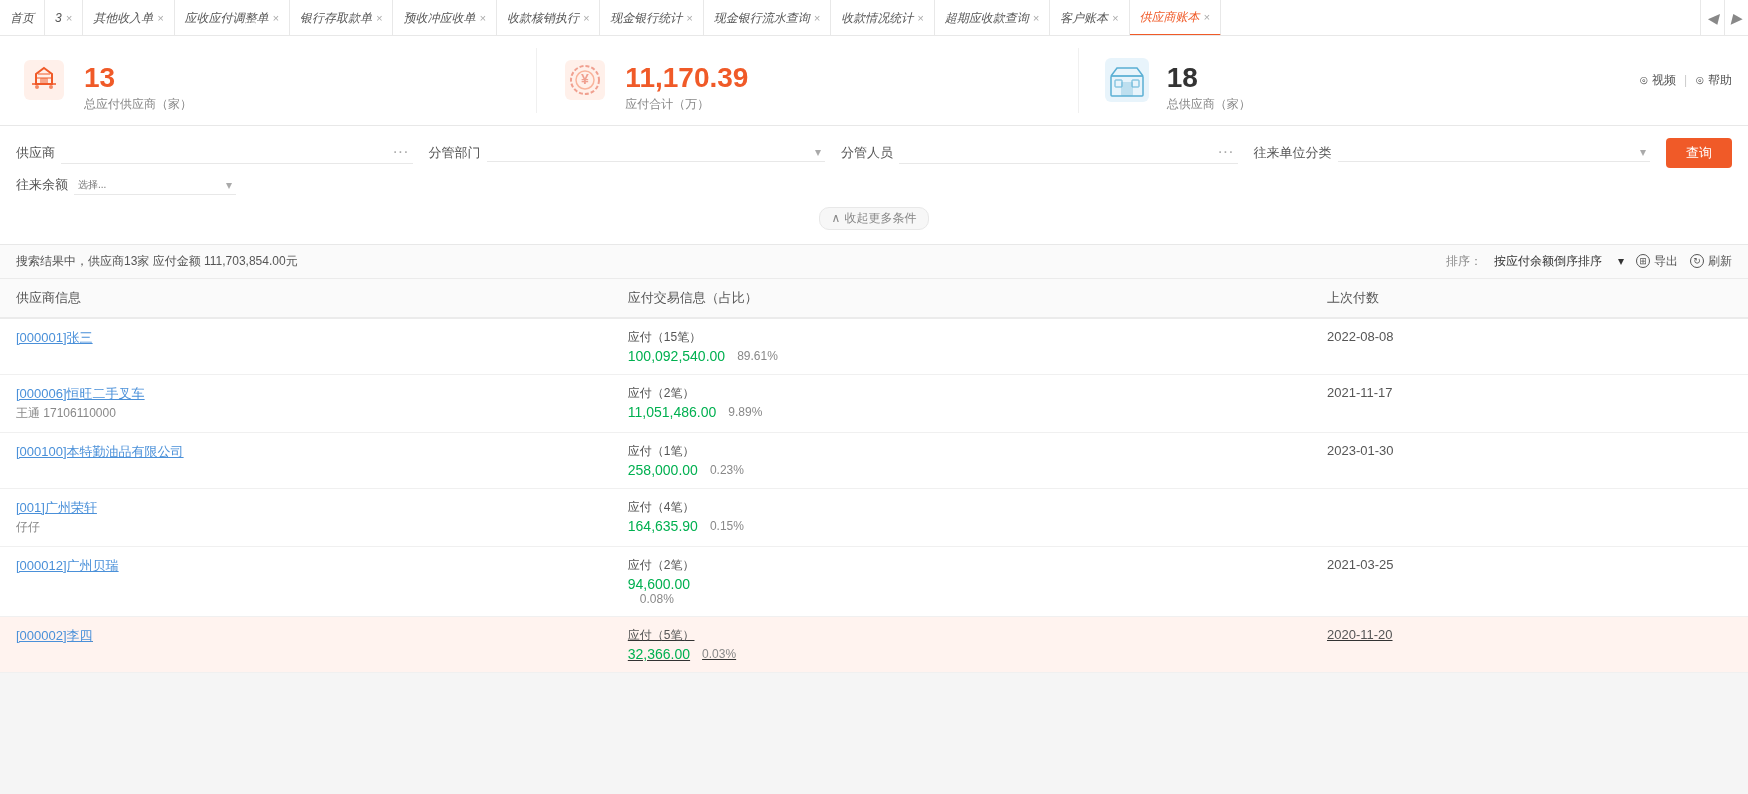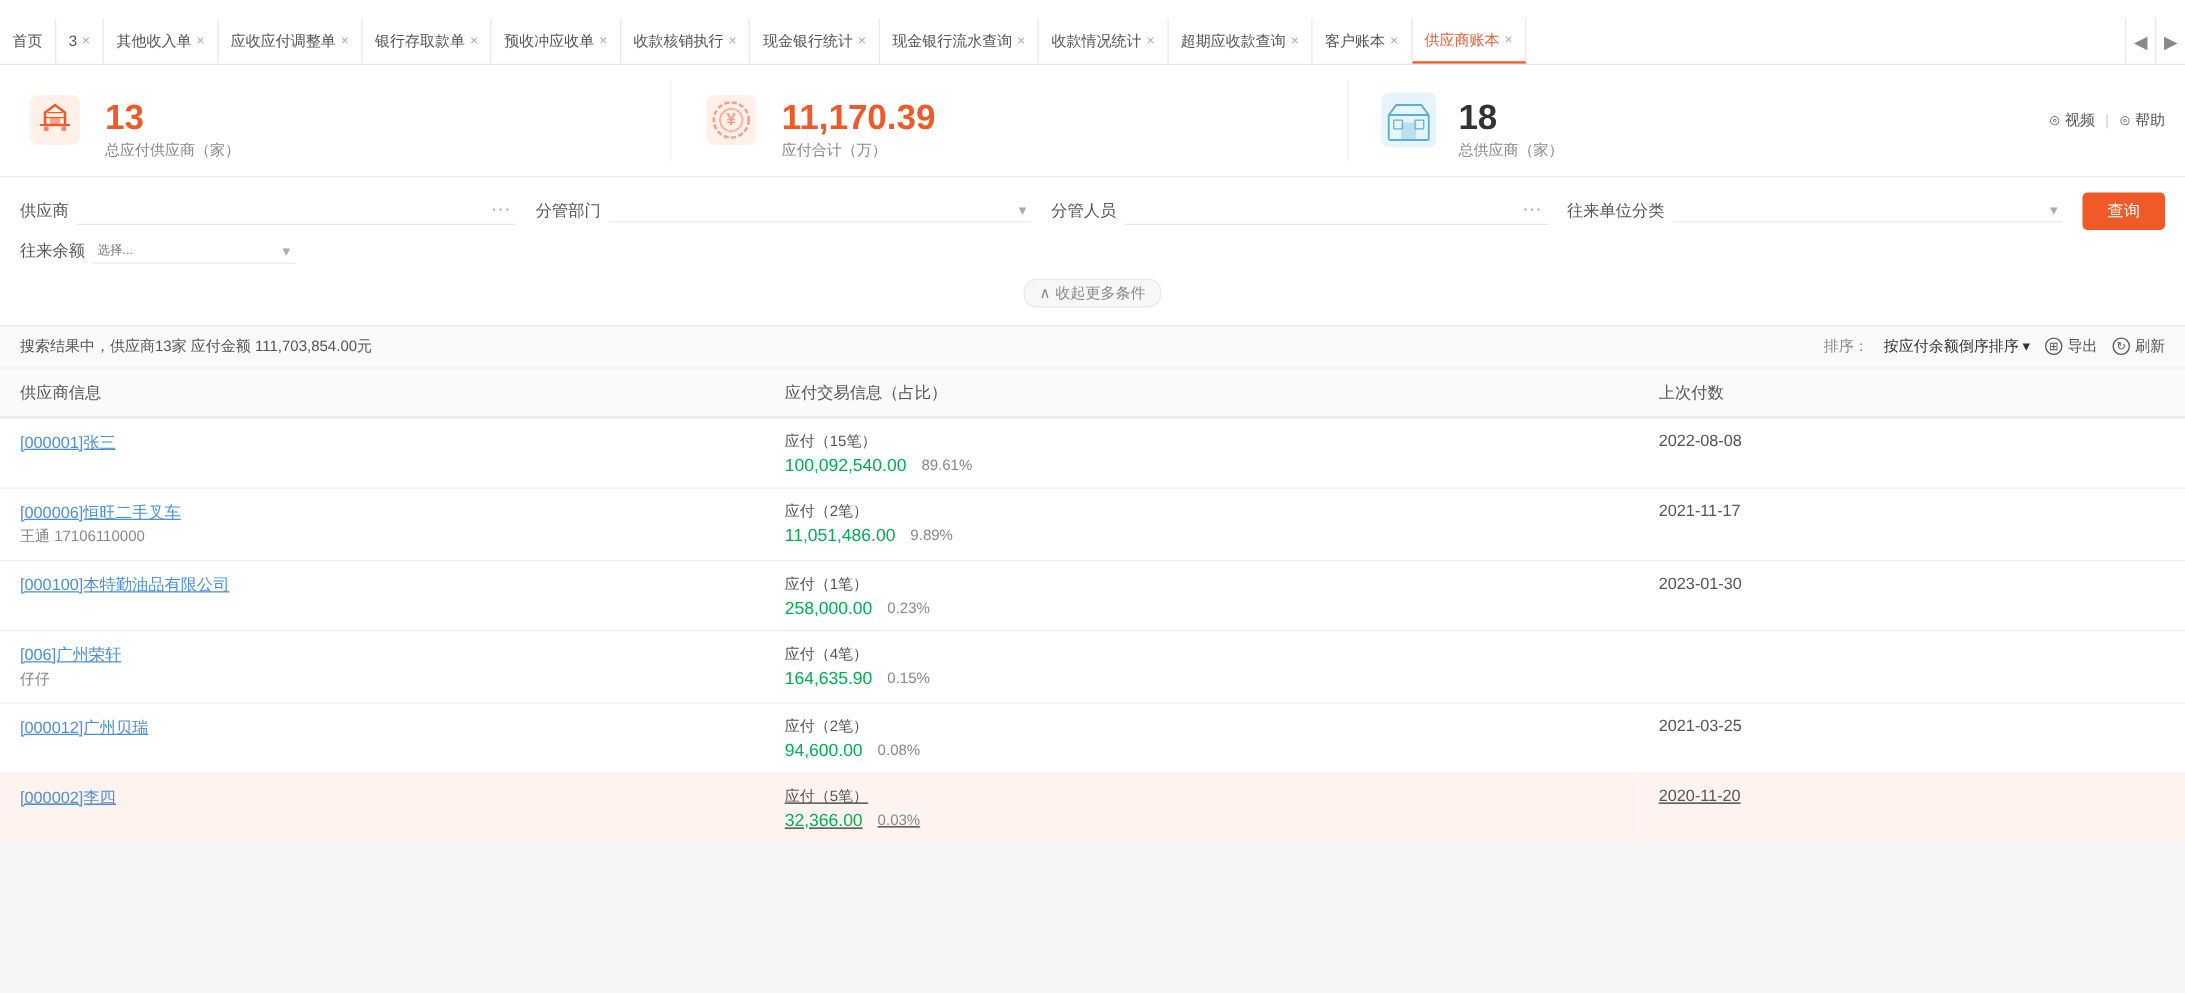--- a/index.html
+++ b/index.html
@@ -1,25 +1,26 @@
 <!DOCTYPE html>
 <html><head>
   <meta charset="utf-8">
   <style>
     * { box-sizing: border-box; margin: 0; padding: 0; }
     body { font-family: "Microsoft YaHei", "PingFang SC", sans-serif; font-size: 13px; background: #f5f5f5; color: #333; overflow-x: hidden; }
 
     
     .top-nav {
       display: flex;
-      align-items: flex-end;
+      align-items: flex-start;
       background: #fff;
       border-bottom: 1px solid #e8e8e8;
-      height: 52px;
+      height: 36px;
       overflow: hidden;
+      font-style: italic;
     }
     .nav-tab {
       display: flex;
       align-items: center;
       padding: 0 10px;
       height: 36px;
       border-right: 1px solid #e8e8e8;
       cursor: pointer;
       white-space: nowrap;
       font-size: 12px;
@@ -195,21 +196,21 @@
       align-items: center;
       gap: 12px;
     }
     .sort-label { color: #888; }
     .sort-select {
       color: #333;
       font-size: 12px;
       cursor: pointer;
       display: flex;
       align-items: center;
-      gap: 3px;
+      gap: 16px;
     }
     .action-btn {
       display: flex;
       align-items: center;
       gap: 4px;
       font-size: 12px;
       color: #555;
       cursor: pointer;
     }
     .icon-circle {
@@ -527,39 +528,39 @@
             <div class="payable-count">应付（1笔）</div>
       <div style="display:flex;align-items:center;">
         <span class="payable-amount">258,000.00</span>
         <span class="payable-percent">0.23%</span>
       </div>
           </td>
           <td><span class="last-pay">2023-01-30</span></td>
         </tr>
         <tr>
           <td>
-            <div><a class="supplier-link">[006]广州荣轩</a></div>
+            <div><a class="supplier-link">[001]广州荣轩</a></div>
             <div class="supplier-sub">仔仔</div>
           </td>
           <td>
             <div class="payable-count">应付（4笔）</div>
       <div style="display:flex;align-items:center;">
         <span class="payable-amount">164,635.90</span>
         <span class="payable-percent">0.15%</span>
       </div>
           </td>
           <td><span class="last-pay"></span></td>
         </tr>
         <tr>
           <td>
             <div><a class="supplier-link">[000012]广州贝瑞</a></div>
           </td>
           <td>
             <div class="payable-count">应付（2笔）</div>
-      <div style="display:flex;align-items:center;">
+      <div style="display:flex;align-items:flex-start;flex-direction:column;">
         <span class="payable-amount">94,600.00</span>
         <span class="payable-percent">0.08%</span>
       </div>
           </td>
           <td><span class="last-pay">2021-03-25</span></td>
         </tr>
         <tr class="highlighted">
           <td>
             <div><a class="supplier-link">[000002]李四</a></div>
           </td>

